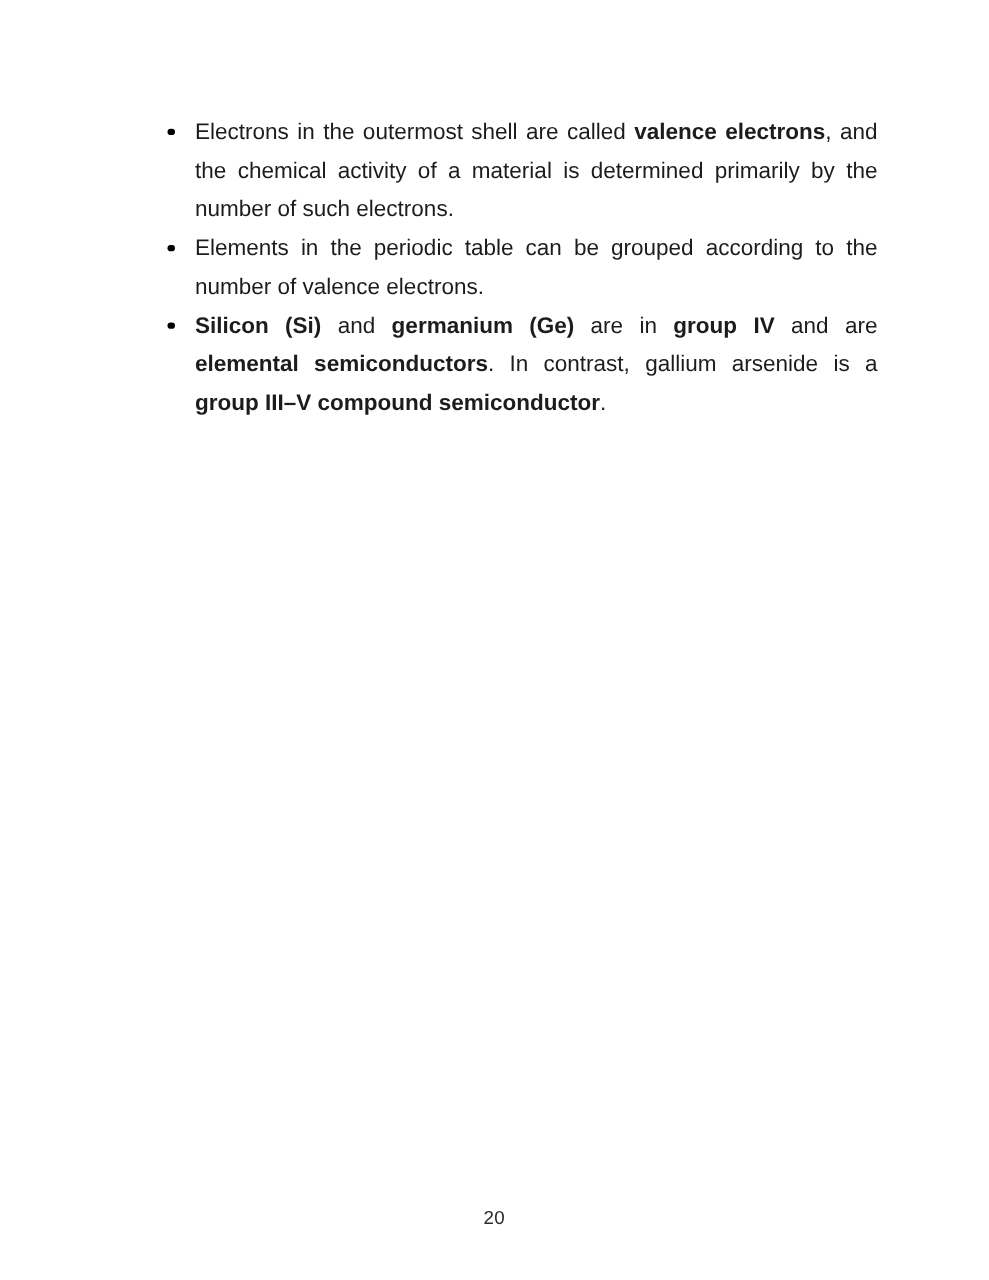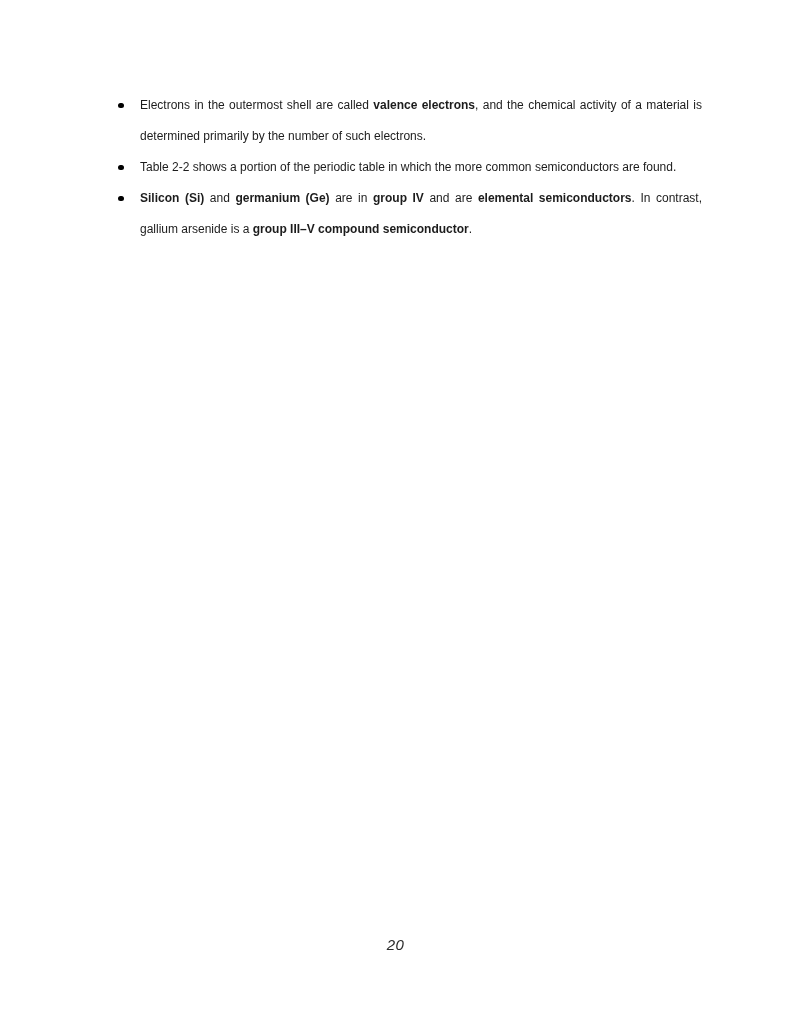--- a/index.html
+++ b/index.html
@@ -24,56 +24,56 @@
     position: absolute;
     top: 90px;
     left: 140px;
     width: 562px;
     margin: 0;
     padding: 0;
     list-style: none;
   }
   ul.bullets li {
     position: relative;
-    font-size: 12px;
+    font-size: 18px;
     line-height: 31px;
     text-align: justify;
     text-justify: inter-word;
     color: #1c1c1c;
+    margin-left: 16px;
   }
   ul.bullets li .dot {
     position: absolute;
     left: -22px;
     top: 12.5px;
     width: 5.5px;
     height: 5.5px;
     border-radius: 50%;
     background: #000000;
   }
   ul.bullets li span.seg {
     font-weight: 400;
   }
   ul.bullets li span.seg.b {
     font-weight: 700;
   }
   .page-number {
     position: absolute;
-    top: 936px;
+    top: 966px;
     left: 0;
     width: 100%;
     text-align: center;
     font-size: 15px;
     color: #2b2b2b;
     letter-spacing: 0.3px;
-    font-style: italic;
   }
 </style>
 </head>
 <body>
 
 <div class="page">
   <ul class="bullets">
       <li><span class="dot"></span><span class="seg">Electrons in the outermost shell are called </span><span class="seg b">valence electrons</span><span class="seg">, and the chemical activity of a material is determined primarily by the number of such electrons.</span></li>
-      <li><span class="dot"></span><span class="seg">Table 2-2 shows a portion of the periodic table in which the more common semiconductors are found.</span></li>
+      <li><span class="dot"></span><span class="seg">Elements in the periodic table can be grouped according to the number of valence electrons.</span></li>
       <li><span class="dot"></span><span class="seg b">Silicon (Si)</span><span class="seg"> and </span><span class="seg b">germanium (Ge)</span><span class="seg"> are in </span><span class="seg b">group IV</span><span class="seg"> and are </span><span class="seg b">elemental semiconductors</span><span class="seg">. In contrast, gallium arsenide is a </span><span class="seg b">group III–V compound semiconductor</span><span class="seg">.</span></li>
     </ul>
   <div class="page-number">20</div>
 </div>
 
 </body></html>

